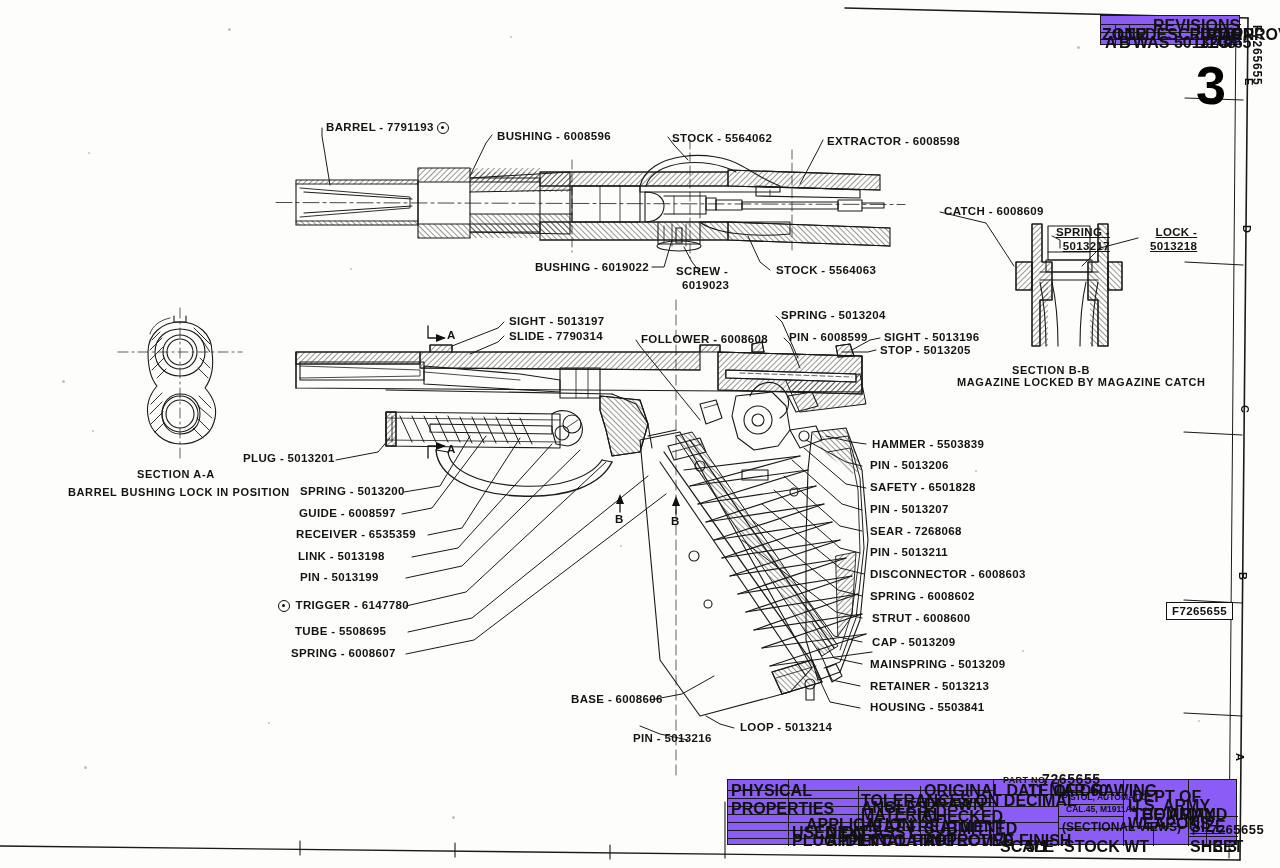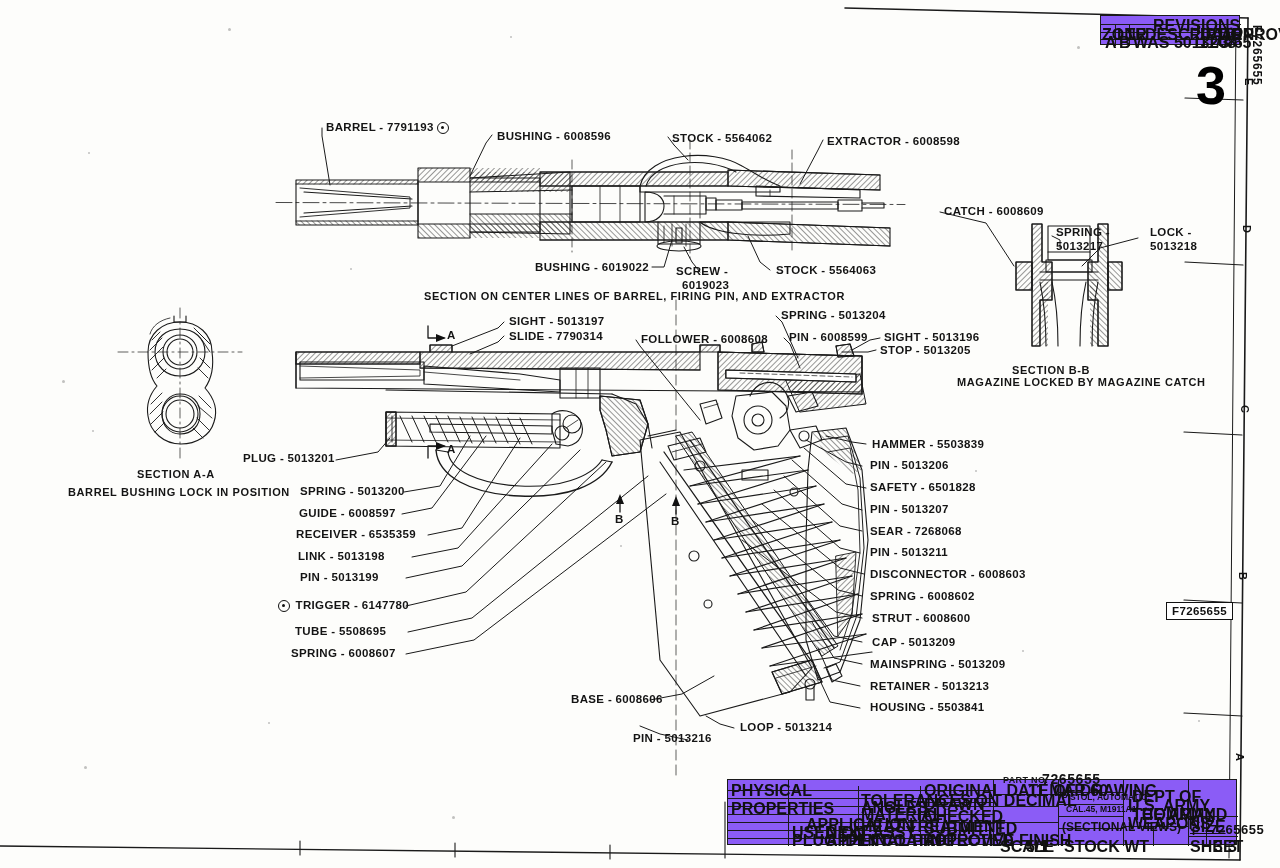--- a/index.html
+++ b/index.html
@@ -12,21 +12,21 @@
   #sheet{position:absolute;left:0;top:0;width:1280px;height:868px;}
   svg.layer{position:absolute;left:0;top:0;width:1280px;height:868px;}
   .lbl{
     position:absolute;
     font-family:"Liberation Sans","DejaVu Sans",sans-serif;
     font-size:11.5px;font-weight:bold;color:#141414;
     letter-spacing:.35px;white-space:nowrap;line-height:1.18;
   }
   .lbl.sm{font-size:10.5px;}
   .lbl.cap{font-size:11px;letter-spacing:.6px;}
-  .lbl.ctr{text-align:left;}
+  .lbl.ctr{text-align:right;text-decoration:underline;}
   .bignum{
     position:absolute;font-family:"Liberation Sans","DejaVu Sans",sans-serif;
     font-size:54px;font-weight:bold;color:#000;line-height:1;
   }
   .vert{
     position:absolute;writing-mode:vertical-rl;text-orientation:mixed;
     font-size:12px;font-weight:bold;letter-spacing:.8px;color:#111;
     font-family:"Liberation Sans","DejaVu Sans",sans-serif;
   }
   .zone{
@@ -465,21 +465,20 @@
   </div>
   <div class="lbl" style="left:497px;top:130px;">BUSHING - 6008596</div>
   <div class="lbl" style="left:672px;top:132px;">STOCK - 5564062</div>
   <div class="lbl" style="left:827px;top:135px;">EXTRACTOR - 6008598</div>
   <div class="lbl" style="left:535px;top:261px;">BUSHING - 6019022</div>
   <div class="lbl" style="left:676px;top:265px;">
     <span>SCREW -</span><br>
     <span style="margin-left:6px;display:inline-block">6019023</span>
   </div>
   <div class="lbl" style="left:776px;top:264px;">STOCK - 5564063</div>
-  <div class="lbl cap" style="left:424px;top:290px;">SECTION ON CENTER LINES OF BARREL, FIRING PIN, AND EXTRACTOR</div>
 
   <div class="lbl cap" style="left:137px;top:468px;">SECTION A-A</div>
   <div class="lbl cap" style="left:68px;top:486px;">BARREL BUSHING LOCK IN POSITION</div>
 
   <div class="lbl" style="left:944px;top:205px;">CATCH - 6008609</div>
   <div class="lbl ctr" style="left:1056px;top:226px;">
     <span>SPRING -</span><br>
     <span>5013217</span>
   </div>
   <div class="lbl ctr" style="left:1150px;top:226px;">

